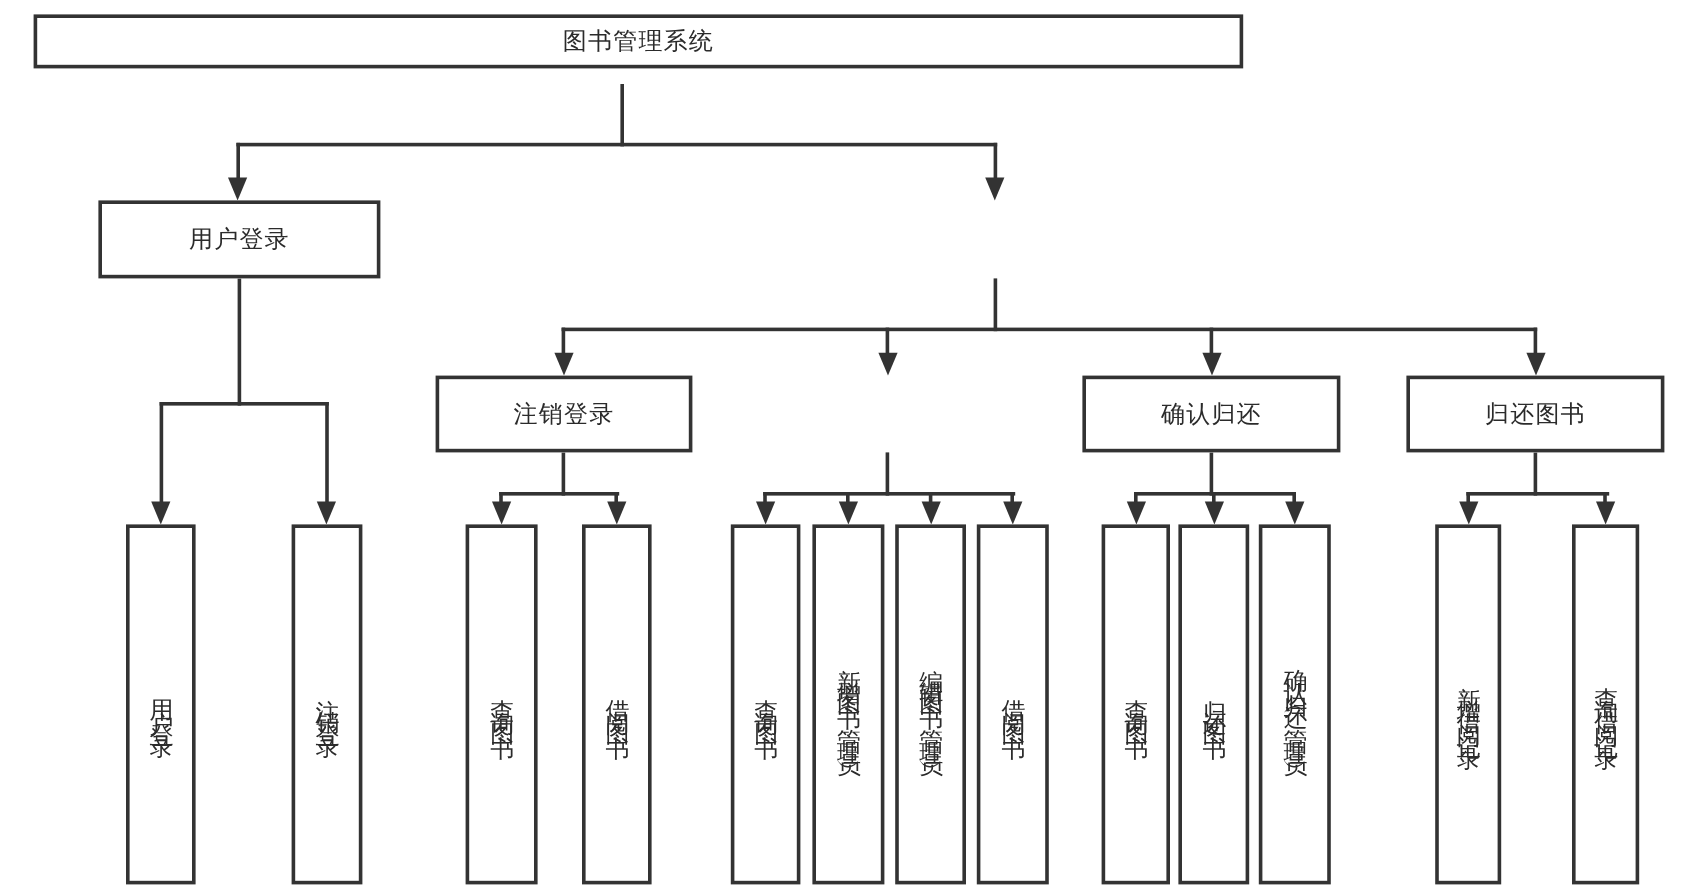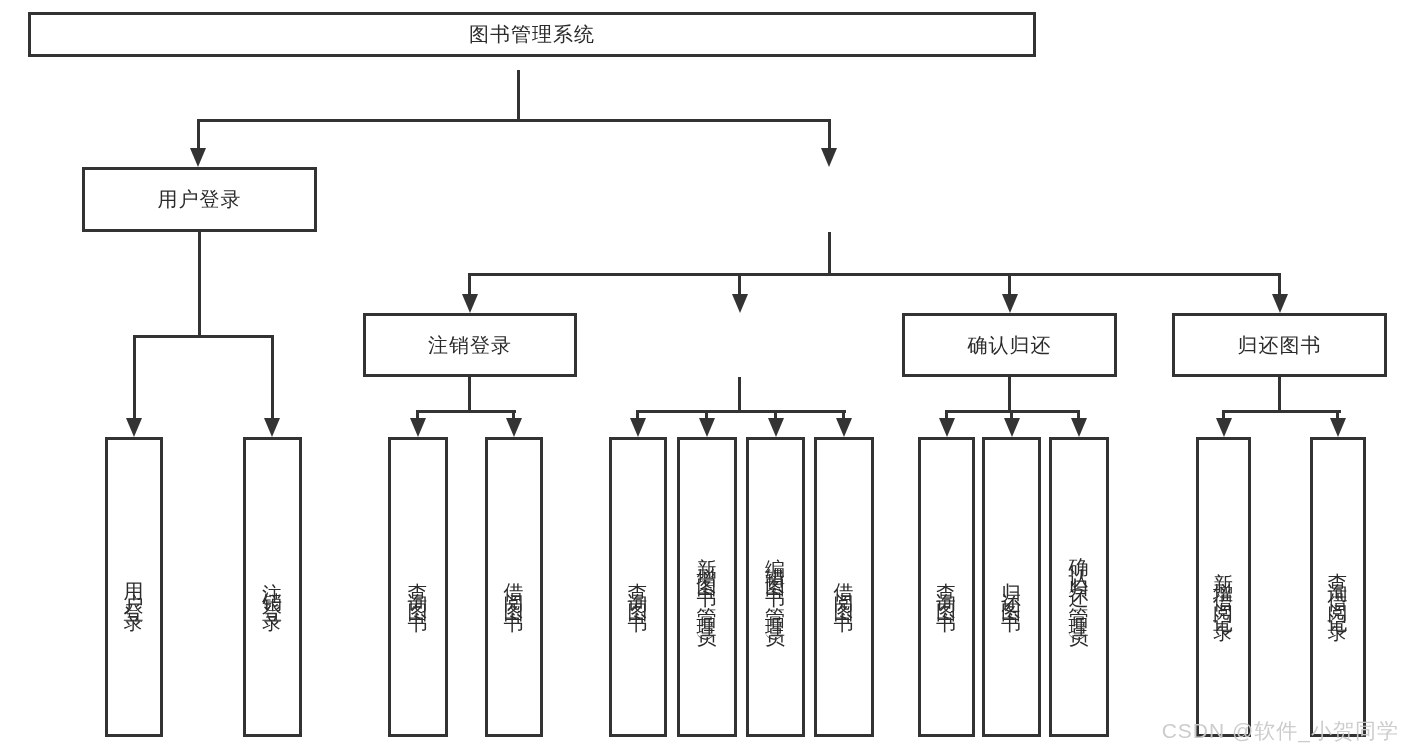--- a/index.html
+++ b/index.html
@@ -112,15 +112,14 @@
   <div class="vbox" style="left:746px;width:59px;">编辑图书（管理员）</div>
   <div class="vbox" style="left:814px;width:60px;">借阅图书</div>
 
   <div class="vbox" style="left:918px;width:57px;">查询图书</div>
   <div class="vbox" style="left:982px;width:59px;">归还图书</div>
   <div class="vbox" style="left:1049px;width:60px;">确认归还（管理员）</div>
 
   <div class="vbox" style="left:1196px;width:55px;">新增借阅记录</div>
   <div class="vbox" style="left:1310px;width:56px;">查询借阅记录</div>
 
-  <div class="watermark">CSDN @软件_小贺同学</div>
 
 </div>
 
 </body></html>

